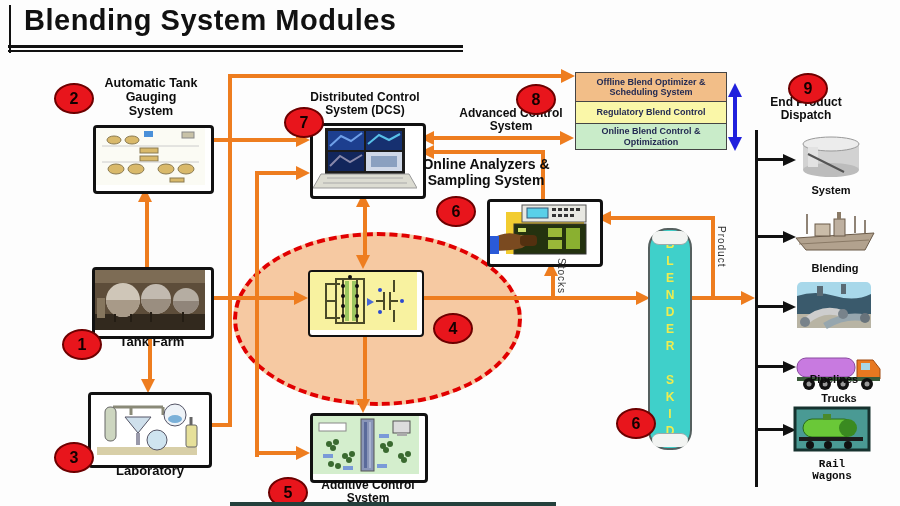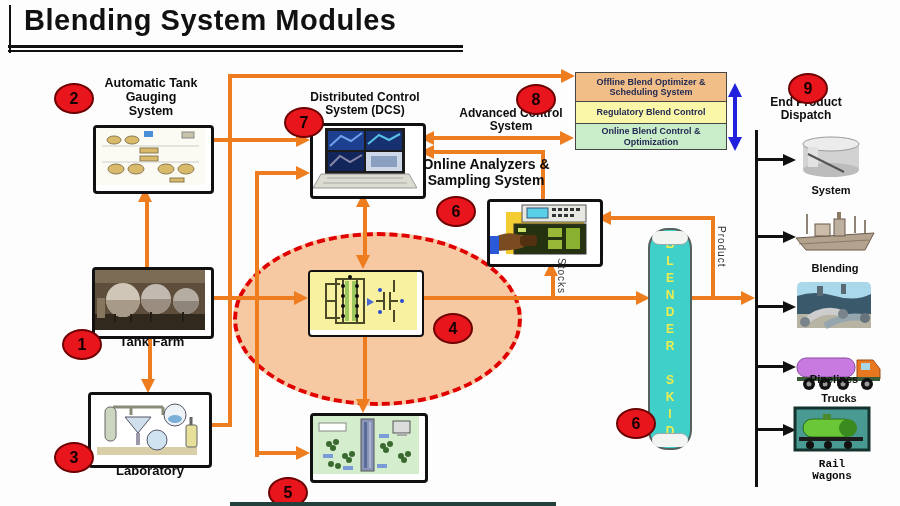--- a/index.html
+++ b/index.html
@@ -307,20 +307,21 @@
       </g>
       <g fill="#7a9ad8">
           <rect x="10" y="38" width="10" height="4"></rect>
           <rect x="30" y="50" width="10" height="4"></rect>
           <rect x="64" y="48" width="10" height="4"></rect>
           <rect x="66" y="18" width="10" height="4"></rect>
         </g>
     </svg>
   </div>
   <div class="badge" style="left:268px;top:477px;">5</div>
+  <div class="lbl" style="left:312px;top:479px;width:112px;font-size:12px;">Additive Control System</div>
 
   <div class="skid">
     <div class="cap t"></div>
     <div class="cap b"></div>
     <div class="txt">BLENDER SKID</div>
   </div>
   <div class="badge" style="left:616px;top:408px;">6</div>
 
   <div class="badge" style="left:788px;top:73px;">9</div>
   <div class="lbl" style="left:750px;top:96px;width:112px;font-size:12px;">End Product Dispatch</div>

